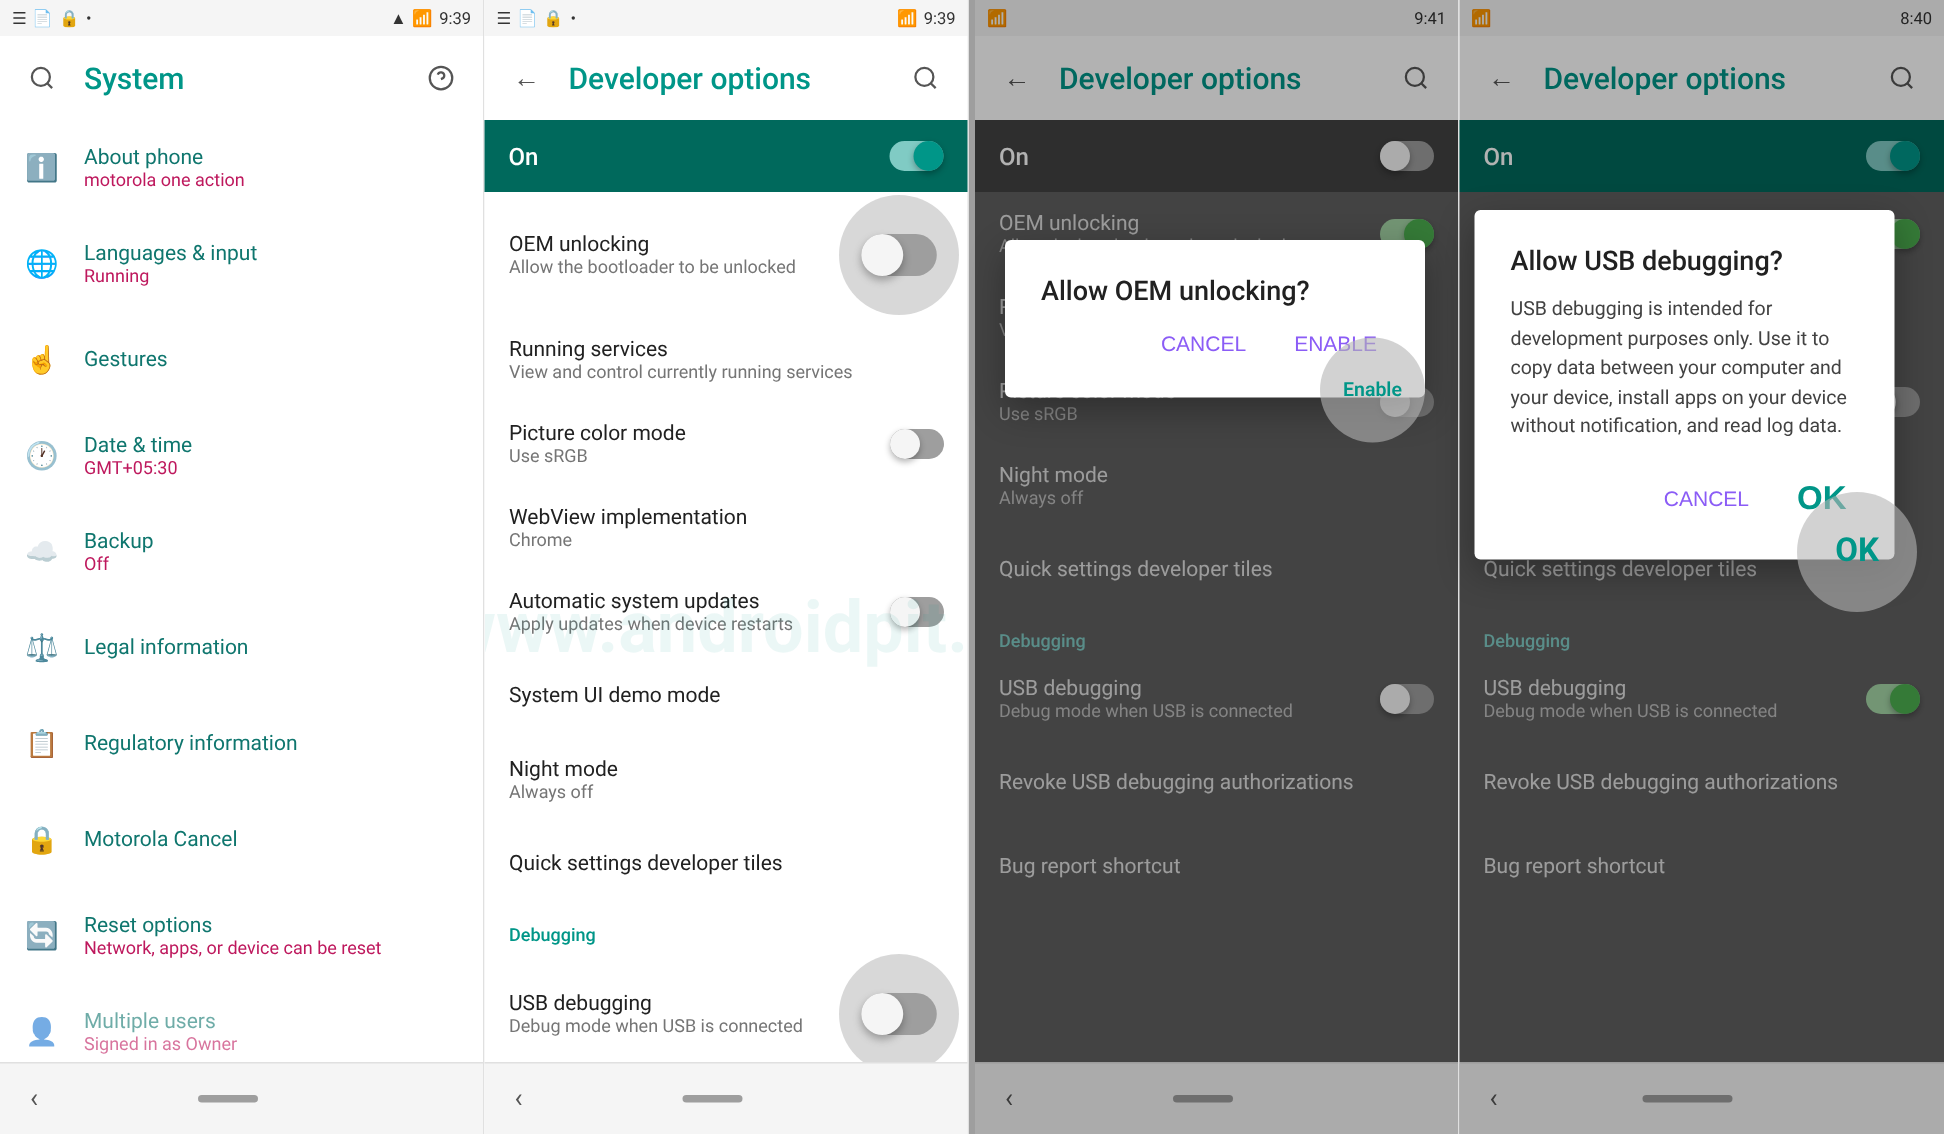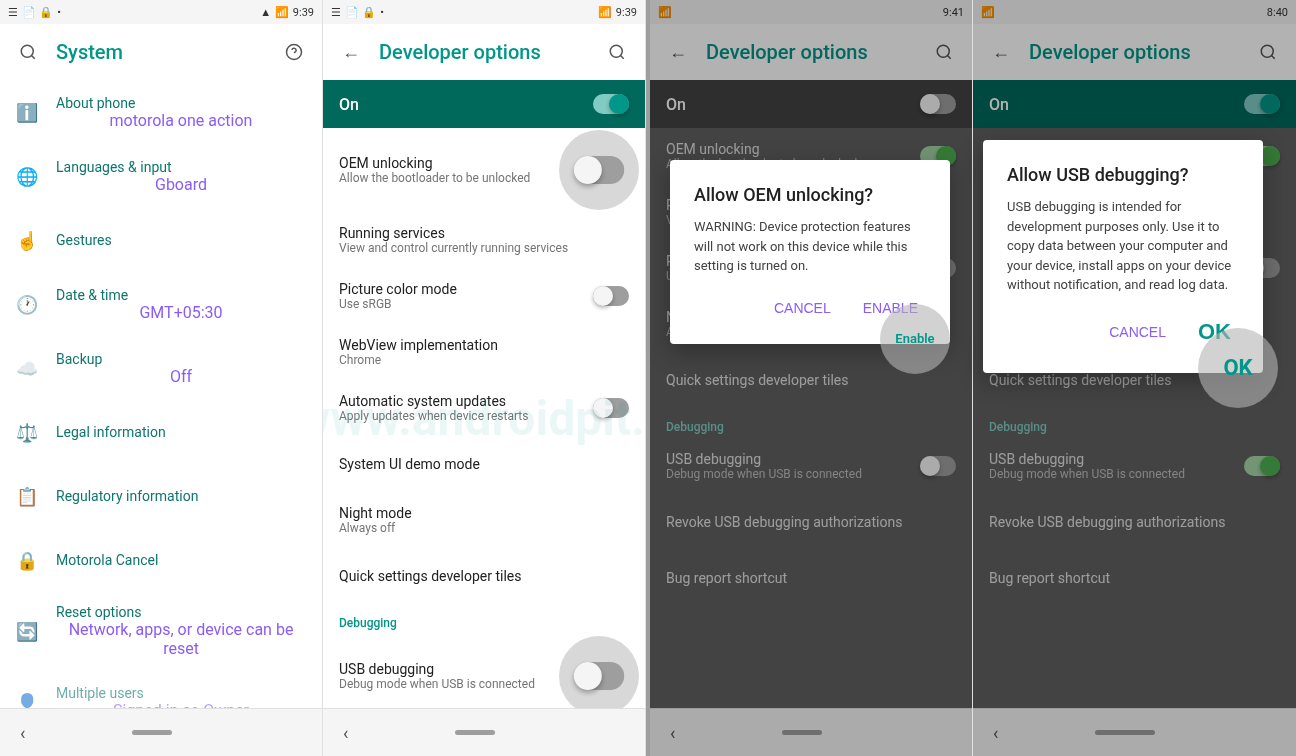--- a/index.html
+++ b/index.html
@@ -98,23 +98,22 @@
       font-size: 18px;
       flex-shrink: 0;
       display: flex; align-items: center; justify-content: center;
     }
     .sidebar-item .text-wrap { flex: 1; }
     .sidebar-item .label {
       font-size: 14px;
       color: #0f766e;
     }
     .sidebar-item .sublabel {
-      font-size: 16px;
-      color: #8b5cf6;
-      text-align: center;
+      font-size: 12px;
+      color: #be185d;
     }
 
     
     .settings-list {
       flex: 1;
       overflow-y: auto;
     }
 
     
     .on-row {
@@ -308,21 +307,21 @@
       <div class="icon">ℹ️</div>
       <div class="text-wrap">
         <div class="label">About phone</div>
         <div class="sublabel">motorola one action</div>
       </div>
     </div>
     <div class="sidebar-item">
       <div class="icon">🌐</div>
       <div class="text-wrap">
         <div class="label">Languages &amp; input</div>
-        <div class="sublabel">Gboard</div>
+        <div class="sublabel">Running</div>
       </div>
     </div>
     <div class="sidebar-item">
       <div class="icon">☝️</div>
       <div class="text-wrap">
         <div class="label">Gestures</div>
       </div>
     </div>
     <div class="sidebar-item">
       <div class="icon">🕐</div>
@@ -596,21 +595,20 @@
     <div class="setting-row">
       <div class="text-wrap">
         <div class="label" style="color:#e0e0e0;">Bug report shortcut</div>
       </div>
     </div>
   </div>
 
   <div style="position:absolute; top:160px; left:20px; right:20px; z-index:10;">
     <div class="dialog">
       <div class="dialog-title">Allow OEM unlocking?</div>
-      <div class="dialog-body">WARNING: Device protection features will not work on this device while this setting is turned on.</div>
       <div class="dialog-actions">
         <button class="dialog-btn">Cancel</button>
         <button class="dialog-btn">Enable</button>
       </div>
 
       <div style="position:absolute; bottom:-30px; right:0px; width:70px; height:70px; border-radius:50%; background:rgba(180,180,180,0.6); display:flex; align-items:center; justify-content:center;">
         <span style="color:#009688; font-weight:600; font-size:13px;">Enable</span>
       </div>
     </div>
   </div>

